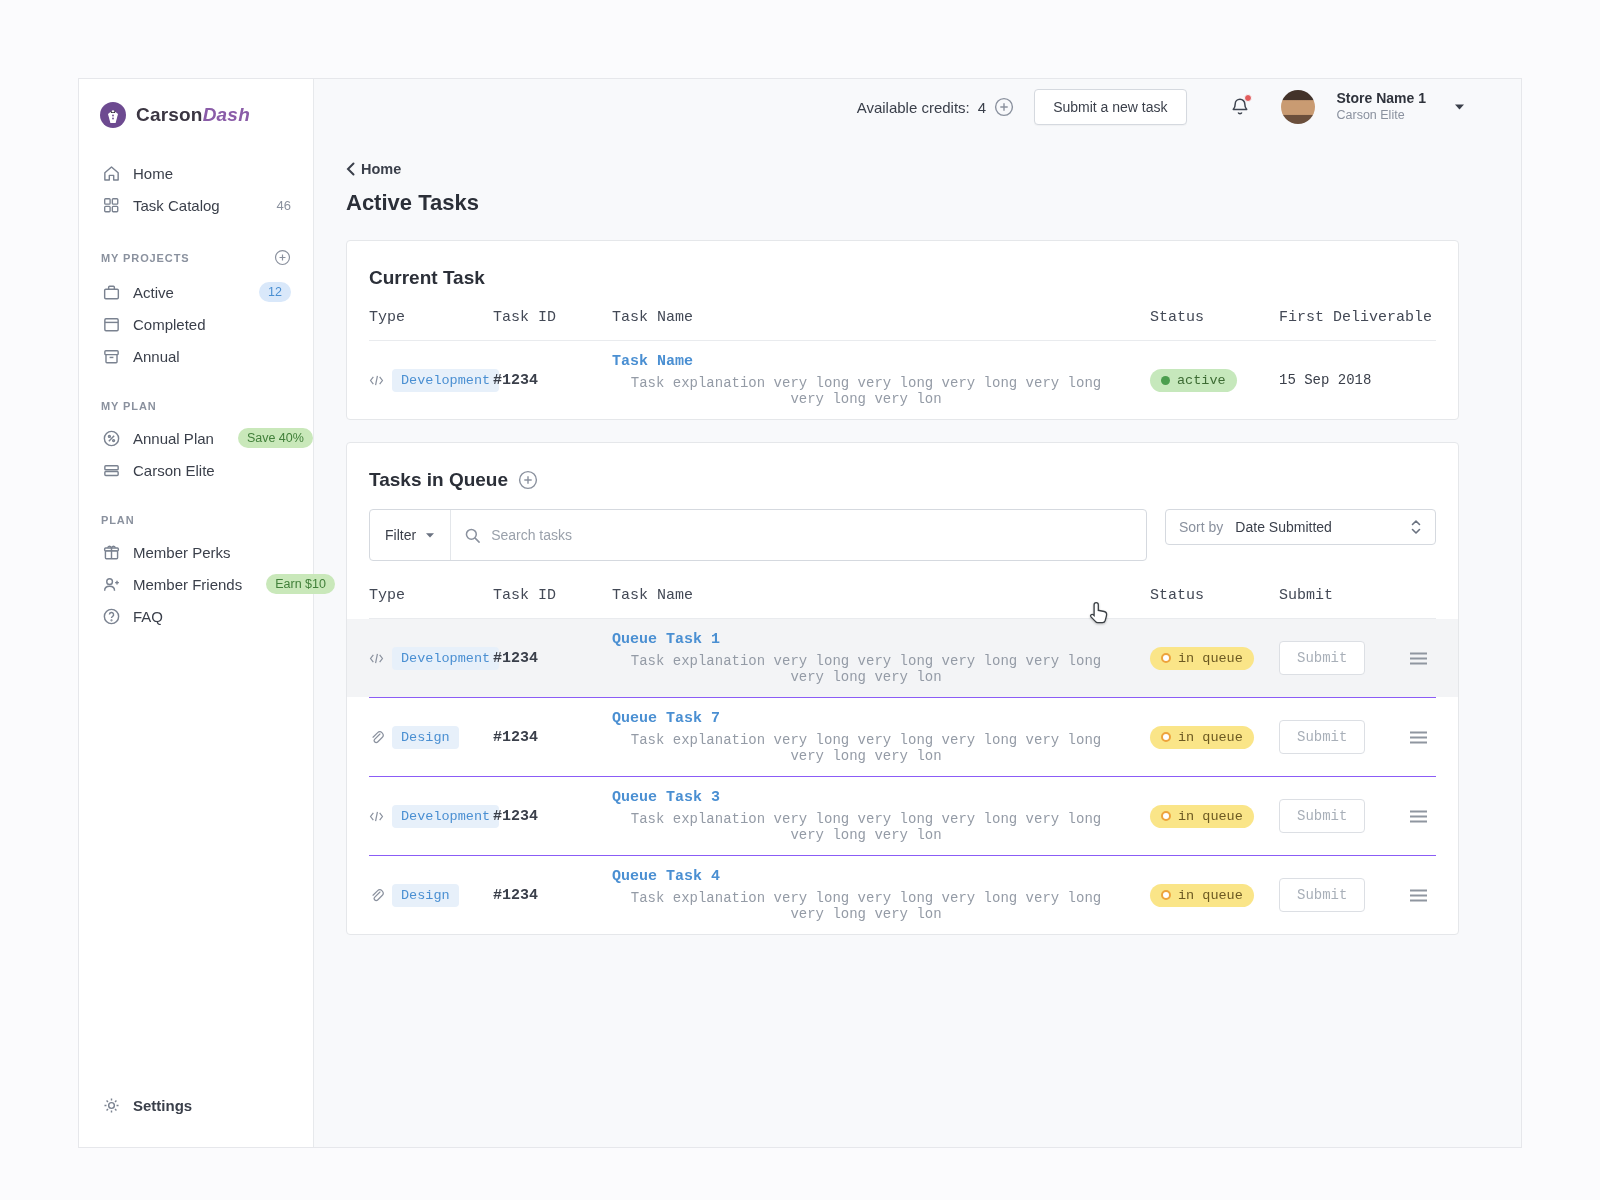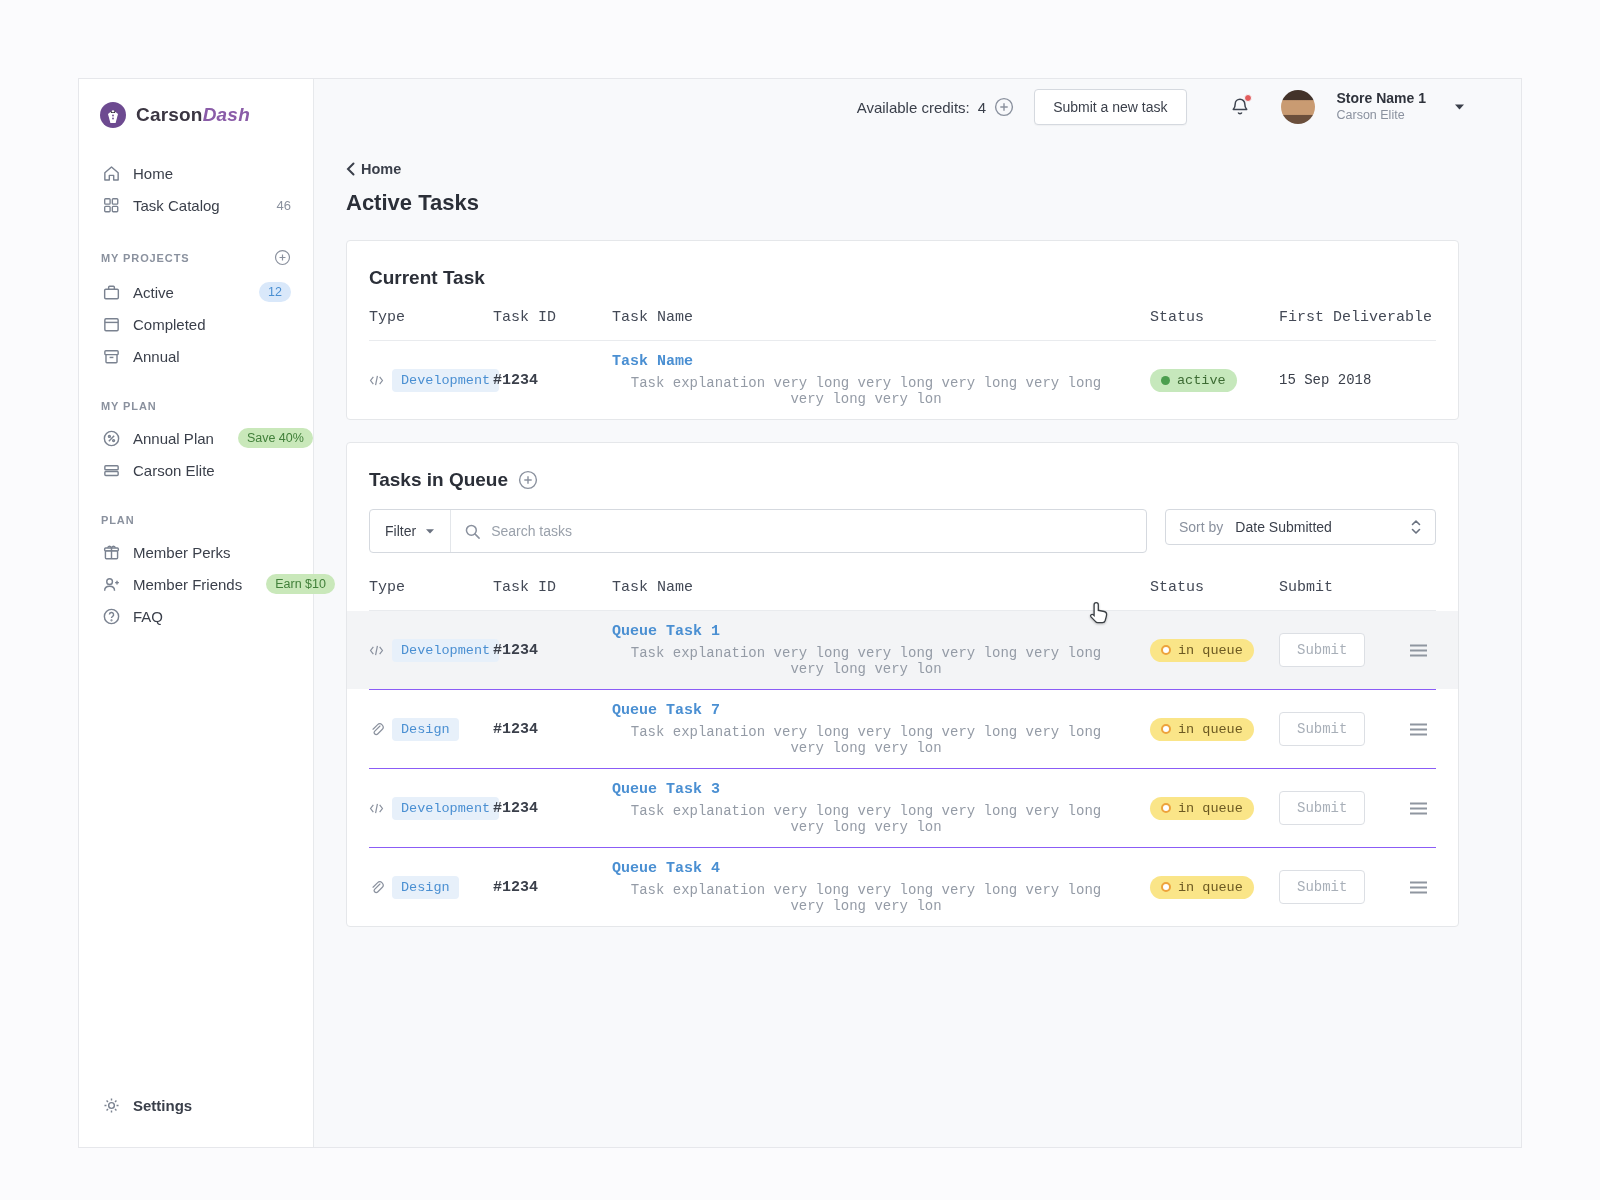--- a/index.html
+++ b/index.html
@@ -91,21 +91,21 @@
   .st-queue .dot { width:10px; height:10px; border-radius:50%; background:#fff; border:2.5px solid #eda33c; }
   .deliverable { font-size:14px; color:#3a3f4a; }
   .cell-last { display:flex; align-items:center; justify-content:space-between; padding-right:8px; }
   .btn-submit {
     height:34px; padding:0 17px; background:#fff; border:1px solid #dcdfe4; border-radius:4px;
     font-size:14px; color:#a8afb8; font-family:inherit; cursor:pointer;
   }
   .drag-handle { cursor:grab; display:flex; }
   
   .controls { display:flex; gap:18px; margin-top:18px; }
-  .filter-group { flex:1; height:44px; display:flex; background:#fff; border:1px solid #d5d9df; border-radius:4px; overflow:hidden; }
+  .filter-group { flex:1; height:52px; display:flex; background:#fff; border:1px solid #d5d9df; border-radius:4px; overflow:hidden; }
   .filter-btn { display:flex; align-items:center; gap:9px; padding:0 15px; border-right:1px solid #e3e6ea; font-size:14px; color:#3a3f4a; cursor:pointer; }
   .search-area { flex:1; display:flex; align-items:center; gap:10px; padding:0 13px; }
   .search-area input { border:none; outline:none; flex:1; font-size:14px; font-family:inherit; color:#3a3f4a; background:transparent; }
   .search-area input::placeholder { color:#9aa1ab; }
   .sort-box { width:271px; height:36px; display:flex; align-items:center; gap:12px; padding:0 13px; background:#fff; border:1px solid #d5d9df; border-radius:4px; cursor:pointer; }
   .sort-label { font-size:14px; color:#8a919e; }
   .sort-value { font-size:14px; color:#3a3f4a; flex:1; }
   .queue-head { margin-top:6px; }
   
   .cursor-pointer { position:absolute; left:1010px; top:522px; pointer-events:none; filter:drop-shadow(0 1px 1px rgba(0,0,0,.25)); }

